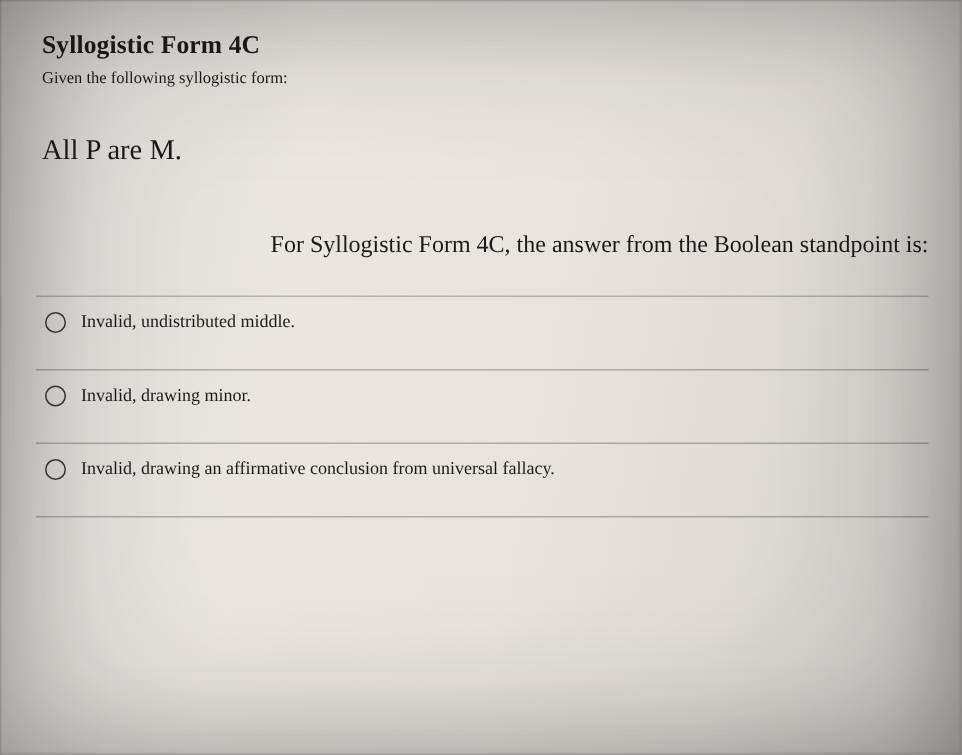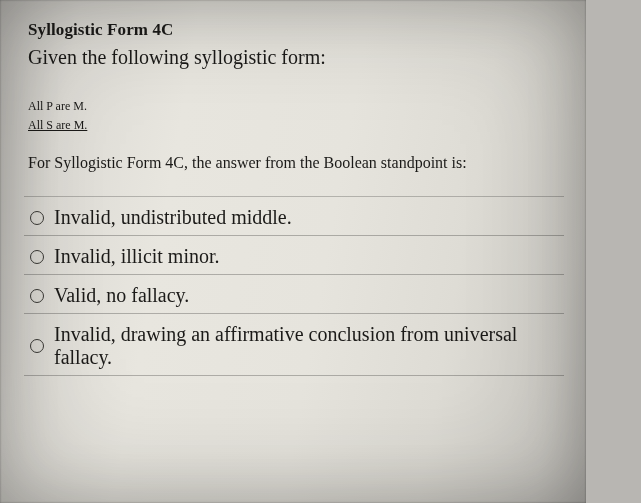--- a/index.html
+++ b/index.html
@@ -6,21 +6,21 @@
     margin: 0;
     padding: 0;
     width: 641px;
     height: 503px;
     overflow: hidden;
     font-family: "Times New Roman", Times, serif;
     background: #b8b6b2;
   }
   .page {
     position: relative;
-    width: 586px;
+    width: 641px;
     height: 503px;
     box-sizing: border-box;
     background: linear-gradient(100deg,
                 #c9c7c2 0%,
                 #dedcd6 12%,
                 #e8e6df 30%,
                 #e6e4dd 55%,
                 #dedcd5 75%,
                 #cfcdc7 92%,
                 #c0beb9 100%);
@@ -30,43 +30,44 @@
     padding: 20px 22px 0 28px;
   }
   .content { position: relative; }
   .title {
     font-weight: bold;
     font-size: 17px;
     margin: 0 0 6px 0;
     letter-spacing: .1px;
   }
   .given {
-    font-size: 20px;
+    font-size: 11px;
     margin: 0 0 28px 0;
   }
   .premises {
-    font-size: 12px;
+    font-size: 19px;
     line-height: 1.55;
-    margin: 0 0 20px 0;
+    margin: 0 0 40px 0;
   }
   .premises .u { text-decoration: underline; }
   .question {
     font-size: 16px;
     margin: 0 0 24px 0;
+    text-align: right;
   }
   .options {
     margin: 0 0 0 -4px;
   }
   .opt {
     display: flex;
     align-items: center;
     gap: 10px;
-    padding: 9px 4px 6px 6px;
+    padding: 9px 4px 24px 6px;
     border-bottom: 1px solid rgba(0,0,0,0.25);
-    font-size: 20px;
+    font-size: 12px;
     cursor: pointer;
   }
   .opt:first-child { border-top: 1px solid rgba(0,0,0,0.22); }
   .radio {
     width: 14px;
     height: 14px;
     border: 1.6px solid #3a3935;
     border-radius: 50%;
     flex: 0 0 auto;
     box-sizing: border-box;
@@ -86,42 +87,37 @@
 
 <div class="page">
   <div class="content">
 
     <p class="title">Syllogistic Form 4C</p>
 
     <p class="given">Given the following syllogistic form:</p>
 
     <div class="premises">
       <div>All P are M.</div>
-      <div class="u">All S are M.</div>
     </div>
 
     <p class="question">For Syllogistic Form 4C, the answer from the Boolean standpoint is:</p>
 
     <div class="options">
 
       <div class="opt">
         <span class="radio"></span>
         <span class="opt-label">Invalid, undistributed middle.</span>
       </div>
 
       <div class="opt">
         <span class="radio"></span>
-        <span class="opt-label">Invalid, illicit minor.</span>
+        <span class="opt-label">Invalid, drawing minor.</span>
       </div>
 
 
-      <div class="opt">
-        <span class="radio"></span>
-        <span class="opt-label">Valid, no fallacy.</span>
-      </div>
 
       <div class="opt">
         <span class="radio"></span>
         <span class="opt-label">Invalid, drawing an affirmative conclusion from universal fallacy.</span>
       </div>
 
     </div>
 
   </div>
   <div class="vignette"></div>

